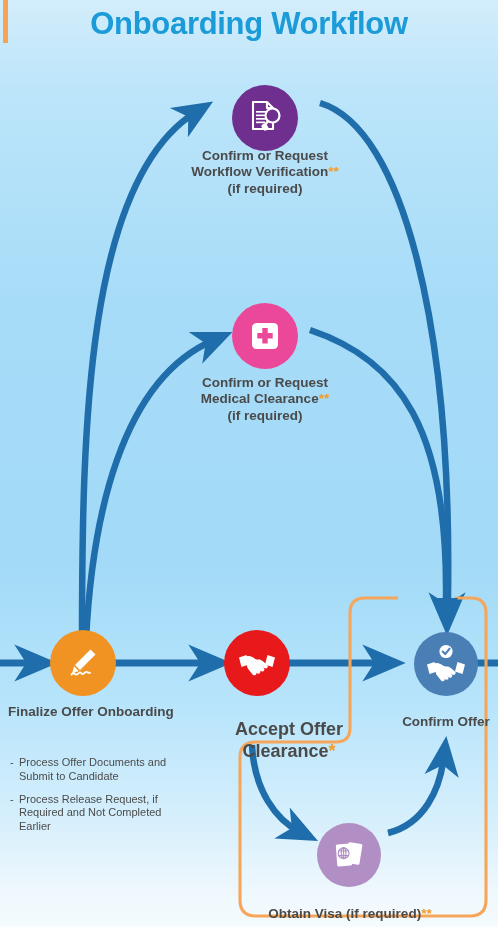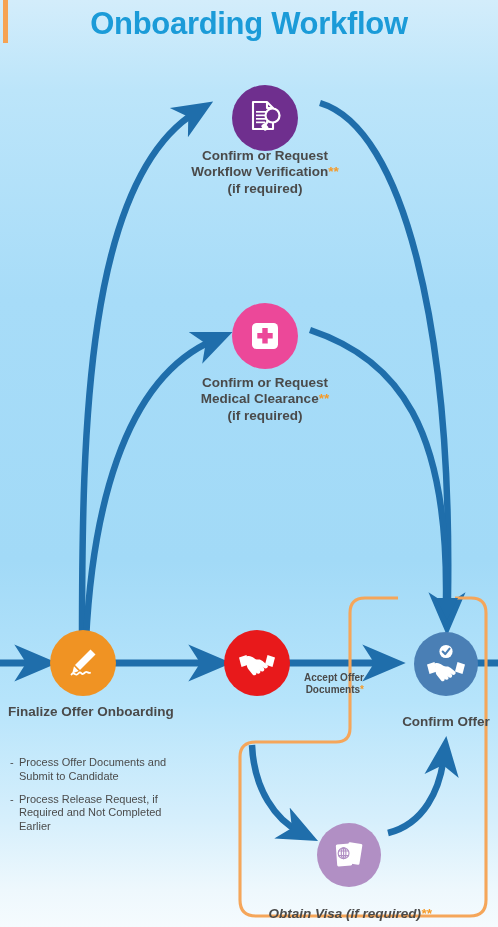--- a/index.html
+++ b/index.html
@@ -201,23 +201,23 @@
                    c1.6,-0.2 3,0.5 4.3,1.6 l4.6,3.8 c1,0.9 0.9,2.3 -0.2,3.1
                    c-1,0.7 -2.2,0.5 -3.1,-0.3 l-1.6,-1.3
                    l1.5,1.7 c0.9,1 0.6,2.4 -0.5,3.1 c-1,0.6 -2.2,0.3 -3,-0.5
                    l-1.3,-1.4 l1,1.3 c0.8,1 0.4,2.3 -0.7,2.9
                    c-1,0.5 -2.1,0.2 -2.8,-0.6 l-1.1,-1.2 l0.6,0.8
                    c0.7,0.9 0.4,2.1 -0.6,2.6 c-1,0.5 -2.1,0.2 -2.8,-0.7
                    l-4.2,-5.2 c-1.1,-1.4 -1.6,-2.8 -1.5,-4.4 Z"></path>
         </g>
       </svg>
     </div>
-    <div class="lbl" style="left:214px; top:672px; width:150px; font-size:10px; text-align:right;">
+    <div class="lbl" style="left:214px; top:719px; width:150px; font-size:18px; text-align:center;">
       <div><span>Accept Offer</span></div>
-      <div><span>Documents</span><span class="ast">*</span></div>
+      <div><span>Clearance</span><span class="ast">*</span></div>
     </div>
   </div>
 
   <div class="node">
     <div class="circle" style="left:414px; top:632px; width:64px; height:64px; background:#4a7fb5;">
       <svg width="44" height="44" viewBox="0 0 44 44">
         <circle cx="22" cy="9.5" r="6.6" fill="#ffffff"></circle>
         <path d="M18.7,9.6 L21.2,12.1 L25.6,6.7" fill="none" stroke="#4a7fb5" stroke-width="2.1" stroke-linecap="round" stroke-linejoin="round"></path>
         <g fill="#ffffff">
           <path d="M3,22.5 L10.5,20 L13,29.5 L5.5,32 Z"></path>
@@ -244,18 +244,18 @@
       <svg width="38" height="38" viewBox="0 0 38 38">
         <rect x="17" y="7" width="14" height="21" rx="1.4" fill="#ffffff" transform="rotate(9 24 17.5)"></rect>
         <rect x="6.5" y="8" width="15" height="22" rx="1.4" fill="#ffffff" transform="rotate(-4 14 19)"></rect>
         <g fill="none" stroke="#b18fc4" stroke-width="1.15">
           <circle cx="13.6" cy="17.3" r="5.4"></circle>
           <ellipse cx="13.6" cy="17.3" rx="2.3" ry="5.4"></ellipse>
           <path d="M8.3,15 h10.6 M8.3,19.6 h10.6 M13.6,11.9 v10.8"></path>
         </g>
       </svg>
     </div>
-    <div class="lbl" style="left:240px; top:906px; width:220px; font-size:13.5px;font-style:italic;">
+    <div class="lbl" style="left:240px; top:906px; width:220px; font-size:13.5px;">
       <span>Obtain Visa (if required)</span><span class="ast">**</span>
     </div>
   </div>
 
 </div>
 
 </body></html>

